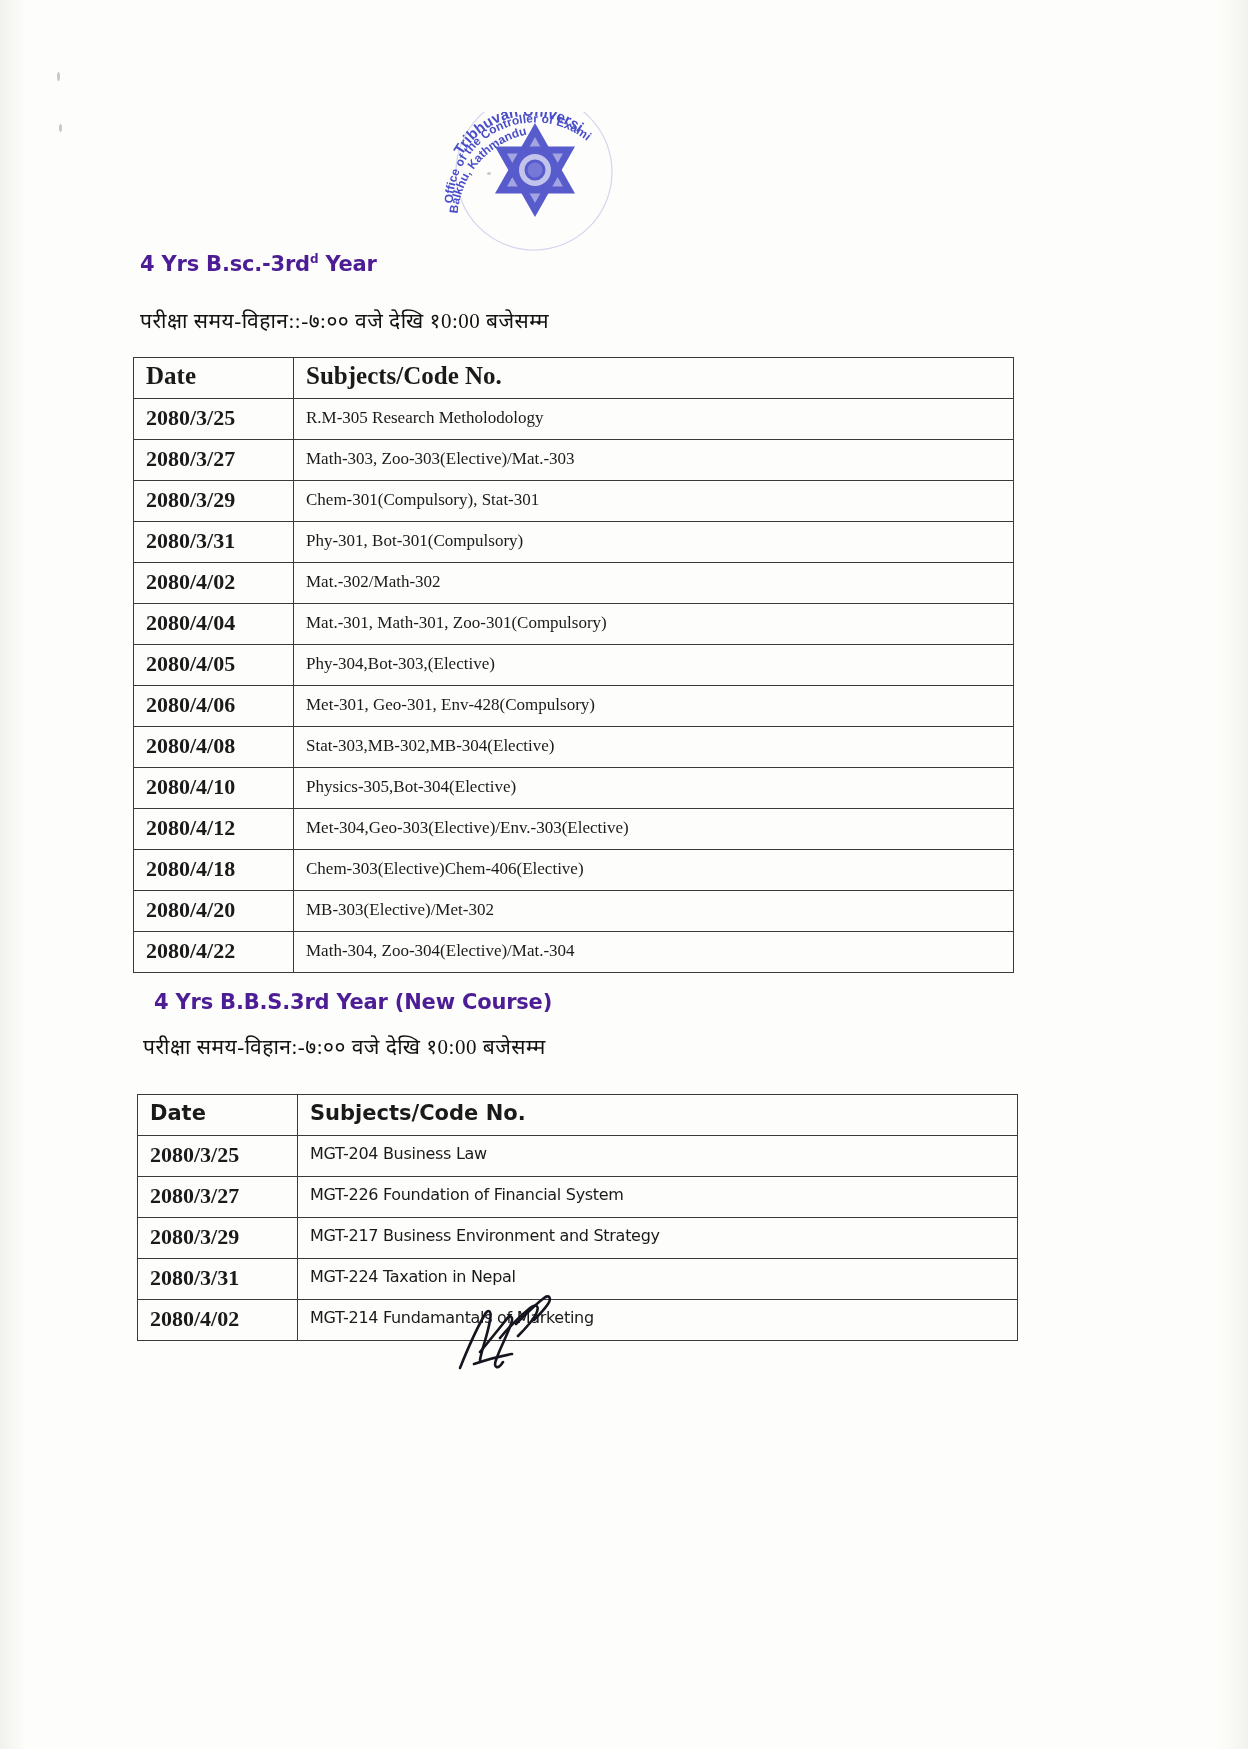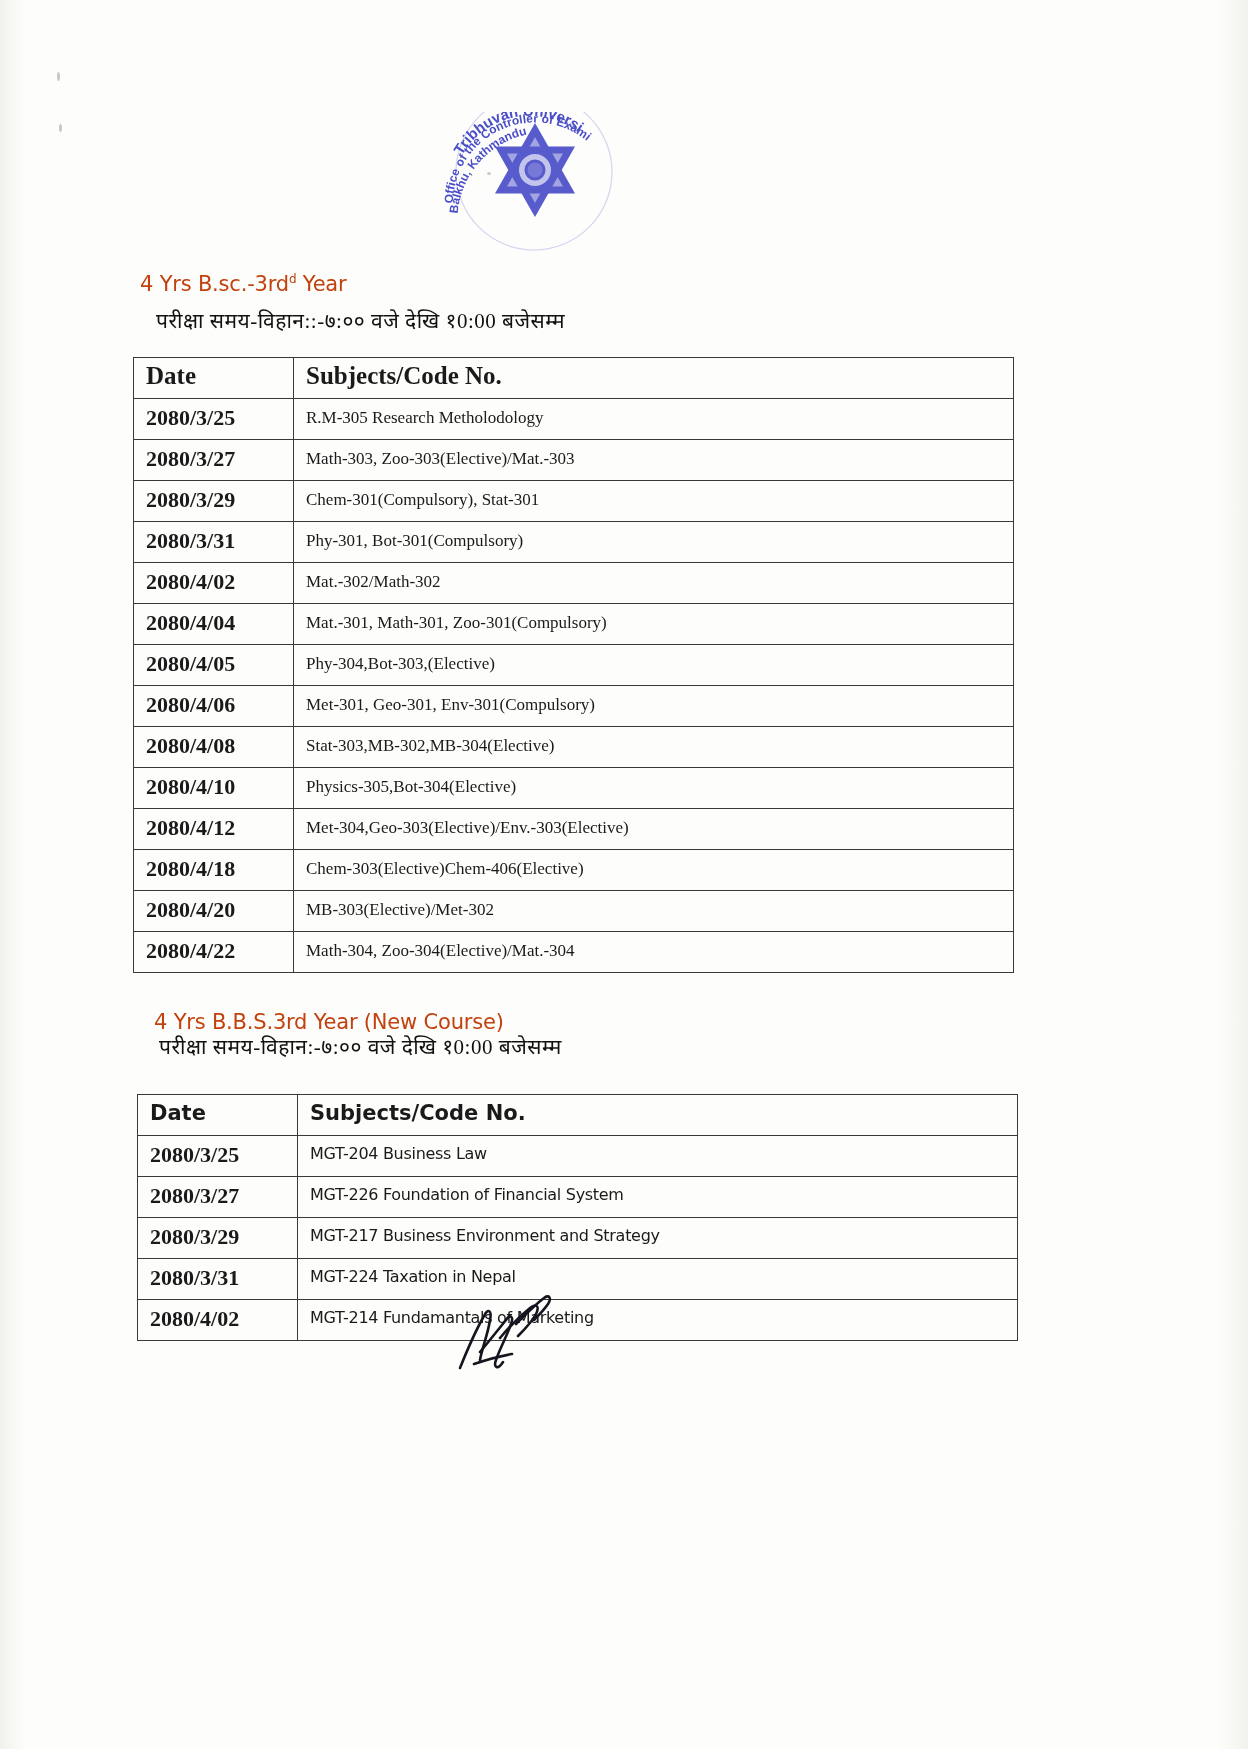--- a/index.html
+++ b/index.html
@@ -46,39 +46,37 @@
     height: 200px;
     color: #3b3fc4;
     pointer-events: none;
   }
   .stamp svg { display: block; }
 
   
   .section-title {
     position: absolute;
     font-family: "DejaVu Sans", "Liberation Sans", sans-serif;
-    font-weight: normal;
+    font-weight: bold;
     font-size: 21px;
     letter-spacing: -0.2px;
-    color: #c2410c;
+    color: #4c1d95;
     white-space: nowrap;
-    margin-top: 20px;
   }
   .section-title sup {
     font-size: 12px;
     vertical-align: super;
   }
   .nepali-line {
     position: absolute;
     font-family: "Liberation Serif", "DejaVu Serif", serif;
     font-size: 21px;
     color: #111;
     letter-spacing: 0.5px;
     white-space: nowrap;
-    margin-left: 16px;
   }
 
   
   .exam-table {
     position: absolute;
     border-collapse: collapse;
     table-layout: fixed;
     border-radius: 8px;
   }
   .exam-table td, .exam-table th {
@@ -234,21 +232,21 @@
         <tr>
           <td class="date-cell">2080/4/04</td>
           <td class="subj-cell">Mat.-301, Math-301, Zoo-301(Compulsory)</td>
         </tr>
         <tr>
           <td class="date-cell">2080/4/05</td>
           <td class="subj-cell">Phy-304,Bot-303,(Elective)</td>
         </tr>
         <tr>
           <td class="date-cell">2080/4/06</td>
-          <td class="subj-cell">Met-301, Geo-301, Env-301(Compulsory)</td>
+          <td class="subj-cell">Met-301, Geo-301, Env-428(Compulsory)</td>
         </tr>
         <tr>
           <td class="date-cell">2080/4/08</td>
           <td class="subj-cell">Stat-303,MB-302,MB-304(Elective)</td>
         </tr>
         <tr>
           <td class="date-cell">2080/4/10</td>
           <td class="subj-cell">Physics-305,Bot-304(Elective)</td>
         </tr>
         <tr>

